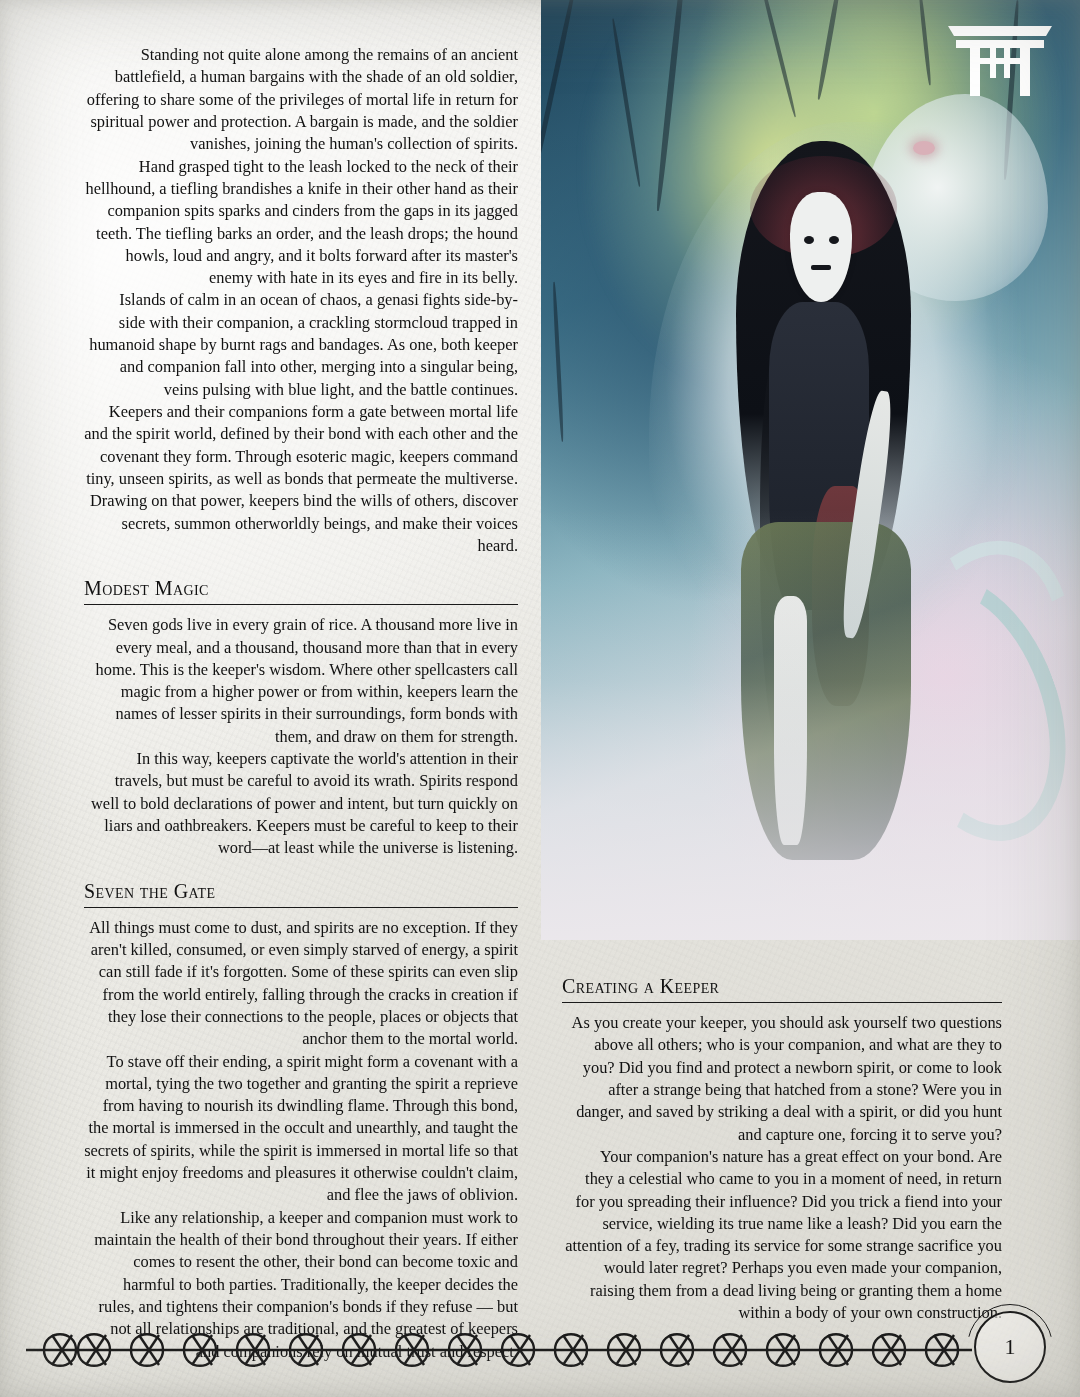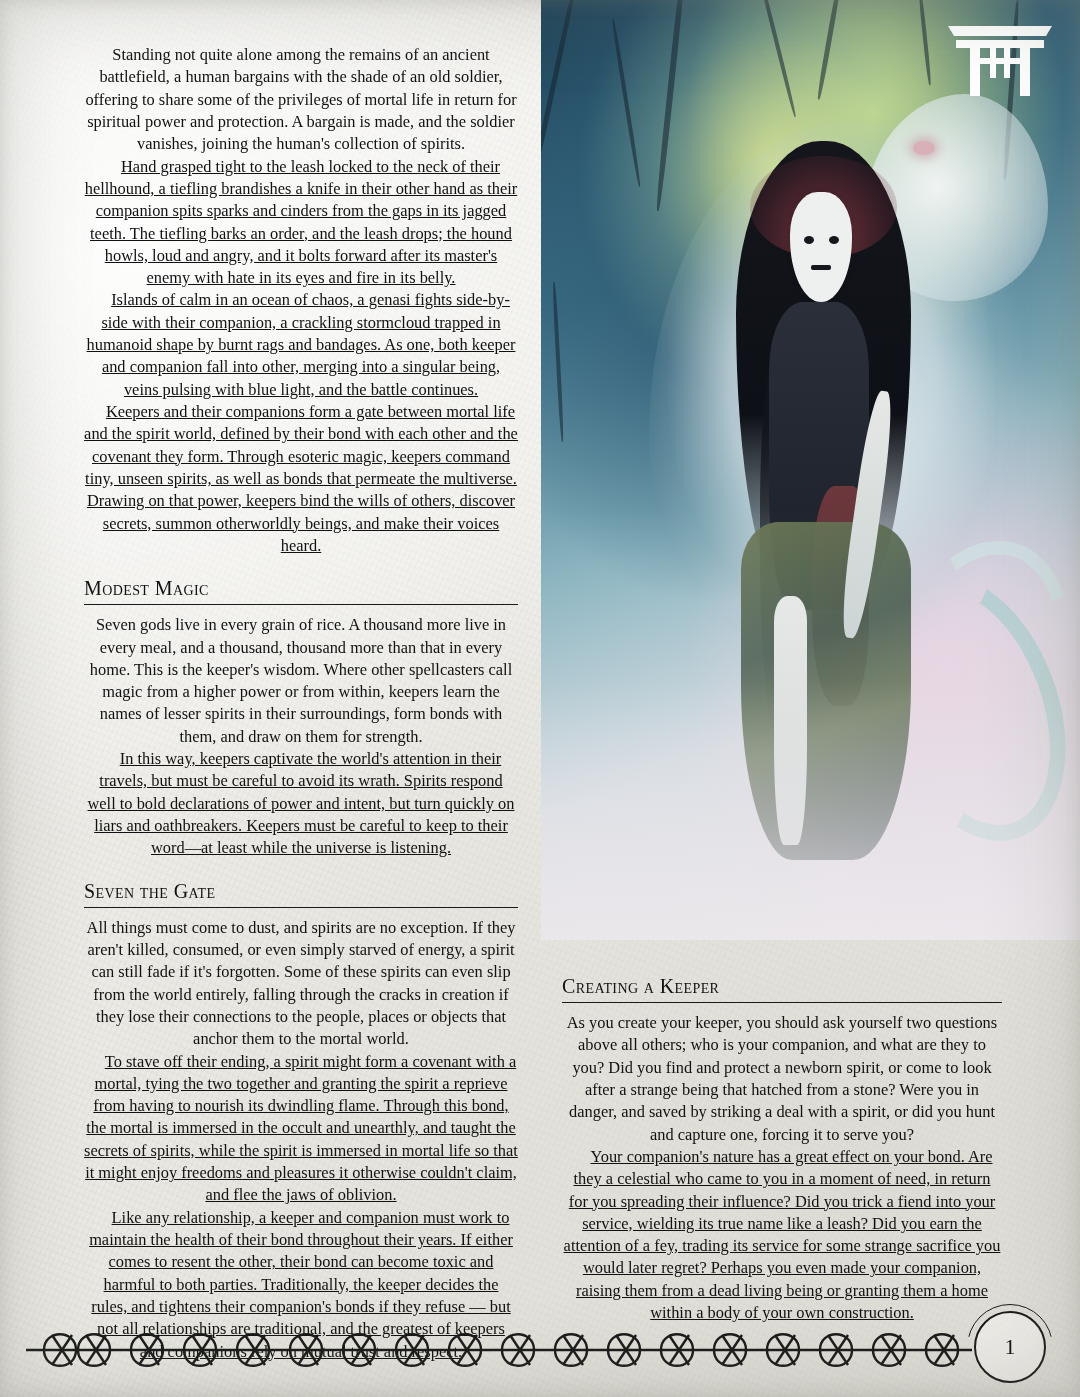--- a/index.html
+++ b/index.html
@@ -67,28 +67,27 @@
     font-variant: small-caps;
   }
   h2.section + .rule {
     border-bottom: 1.6px solid #1a1a1a;
     margin-bottom: 9px;
   }
   p.body {
     font-size: 16.4px;
     line-height: 1.36;
     margin: 0;
-    text-align: center;
+    text-align: right;
     color: #111;
     text-indent: 0;
   }
   p.body + p.body {
     text-indent: 19px;
     margin-top: 0;
-    text-decoration: underline;
   }
 
   
   .art {
     position: absolute;
     left: 541px;
     top: 0;
     width: 539px;
     height: 940px;
     overflow: hidden;

